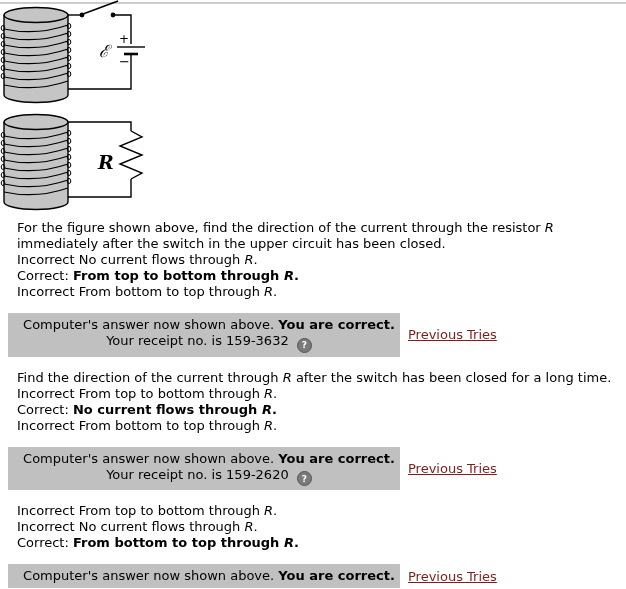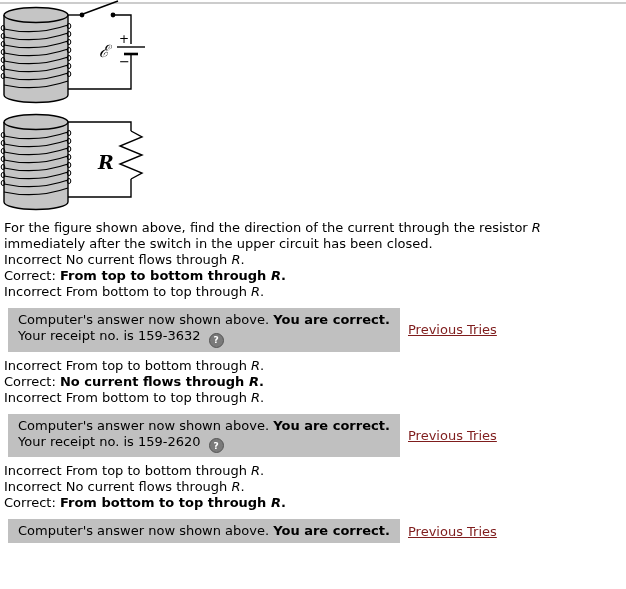--- a/index.html
+++ b/index.html
@@ -2,26 +2,26 @@
 <html><head>
 <meta charset="utf-8">
 <style>
   html,body{margin:0;padding:0;}
   body{
     width:626px;height:589px;background:#ffffff;overflow:hidden;position:relative;
     font-family:"DejaVu Sans","Liberation Sans",sans-serif;font-size:13px;color:#000;
   }
   .top-rule{position:absolute;top:2px;left:0;width:626px;height:2px;background:#cccccc;}
   .figure-wrap{position:relative;width:220px;height:218px;}
-  .sec{margin:0;padding-left:4px;}
+  .sec{margin:13px;padding-left:4px;}
   #sec1{margin-top:2px;}
   .line{line-height:16px;white-space:nowrap;}
   .it{font-style:italic;}
   .b{font-weight:bold;}
-  .box-row{display:flex;align-items:center;margin:8px 0 6px 8px;}
+  .box-row{display:flex;align-items:center;margin:8px 0 6px 8px;text-align:center;}
   .feedback-box{width:392px;background:#c0c0c0;padding:4px 0 4px 10px;box-sizing:border-box;}
   .fb-line{line-height:16px;white-space:nowrap;}
   .help-icon{
     display:inline-flex;align-items:center;justify-content:center;
     width:13px;height:13px;border-radius:50%;background:#7a7a7a;border:1px solid #555;
     color:#fff;font-size:9px;font-weight:bold;margin-left:4px;vertical-align:-3px;cursor:pointer;
   }
   .prev-tries{color:#7f1d1d;margin-left:8px;text-decoration:underline;cursor:pointer;}
 </style>
 </head>
@@ -98,20 +98,21 @@
 
 <div class="box-row">
   <div class="feedback-box">
     <div class="fb-line"><span>Computer's answer now shown above. </span><span class="b">You are correct.</span></div>
     <div class="fb-line"><span>Your receipt no. is </span><span>159-3632</span> <span class="help-icon">?</span></div>
   </div>
   <a class="prev-tries" href="#">Previous Tries</a>
 </div>
 
 <div class="sec">
+  <div class="line"><span>Find the direction of the current through </span><span class="it">R</span><span> after the switch has been closed for a long time.</span></div>
   <div class="line"><span>Incorrect From top to bottom through </span><span class="it">R</span><span>.</span></div>
   <div class="line"><span>Correct: </span><span class="b">No current flows through </span><span class="b it">R</span><span class="b">.</span></div>
   <div class="line"><span>Incorrect From bottom to top through </span><span class="it">R</span><span>.</span></div>
 </div>
 
 <div class="box-row">
   <div class="feedback-box">
     <div class="fb-line"><span>Computer's answer now shown above. </span><span class="b">You are correct.</span></div>
     <div class="fb-line"><span>Your receipt no. is </span><span>159-2620</span> <span class="help-icon">?</span></div>
   </div>

